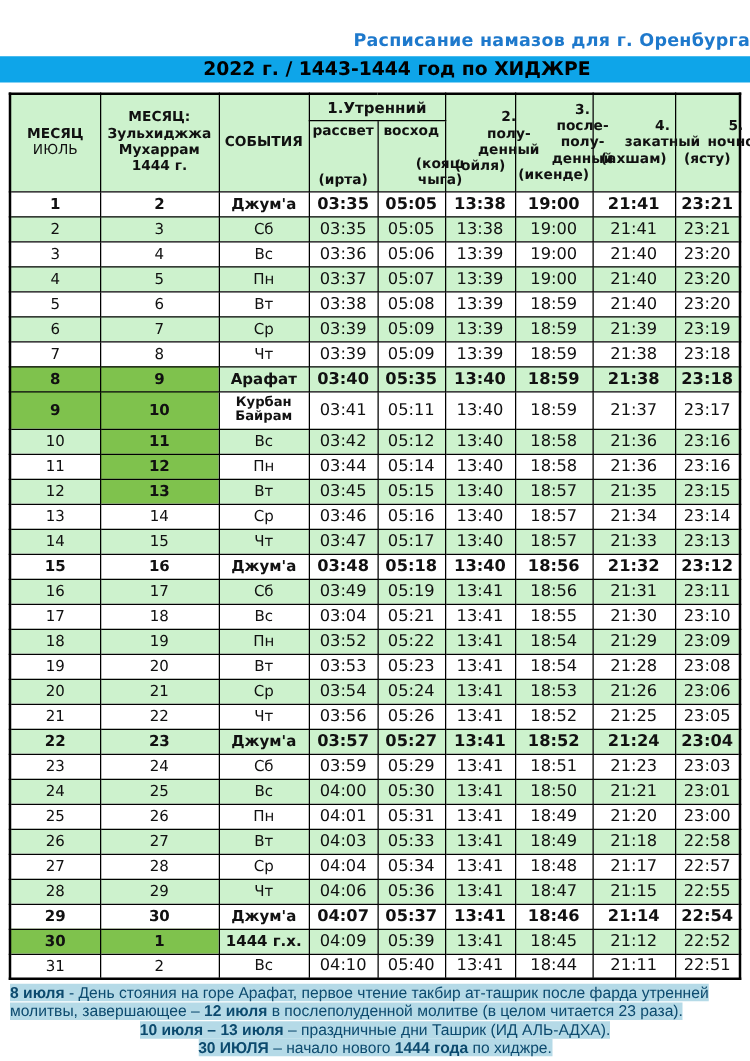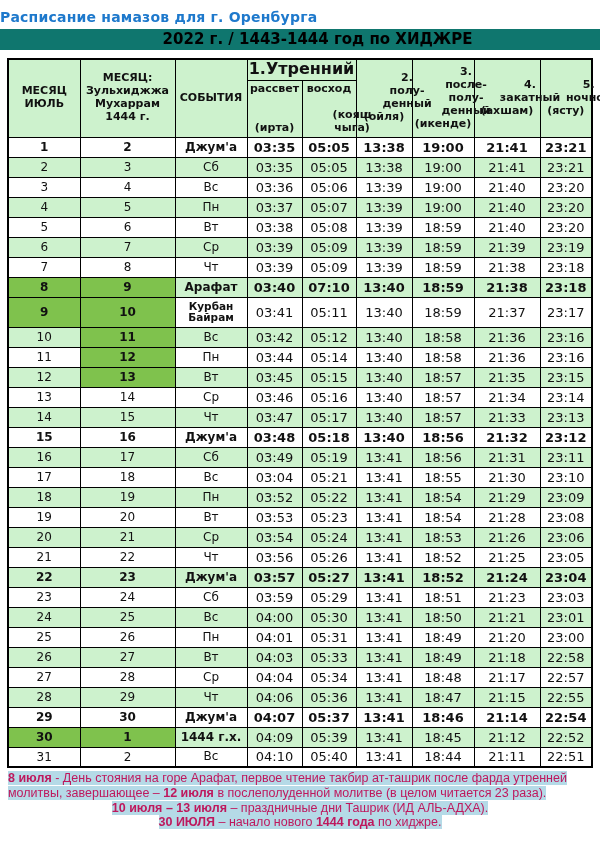--- a/index.html
+++ b/index.html
@@ -2,54 +2,54 @@
 <html><head>
 <meta charset="utf-8">
 <style>
   * { margin:0; padding:0; box-sizing:border-box; }
   body { background:#fff; }
   .page {
     width:600px; height:849px; background:#fff; overflow:hidden;
     font-family:"DejaVu Sans", sans-serif; color:#111;
   }
   .title {
-    text-align:left; color:#1e79cc; font-weight:bold;
-    font-size:14px; padding-top:9px; letter-spacing:.2px;
+    text-align:right; color:#1e79cc; font-weight:bold;
+    font-size:14px; padding-top:25px; letter-spacing:.2px;
   }
   .band {
-    margin-top:4px; background:#0f766e; text-align:center;
+    margin-top:4px; background:#0ea5e9; text-align:center;
     font-weight:bold; font-size:15px; color:#000; line-height:21px; height:21px;padding-left:35px;
   }
   table {
     border-collapse:collapse; table-layout:fixed;
     width:584px; margin:8px auto 0; border:2px solid #000;
   }
   th, td { border:1px solid #000; text-align:center; vertical-align:middle; padding:0; }
   thead th { background:#cdf2cd; font-weight:bold; font-size:11px; line-height:1.18; }
   .pre { white-space:pre-line;margin-left:46px; }
   .hflex {
     display:flex; flex-direction:column; justify-content:space-between;
     align-items:center; height:100%; padding:2px 0;
   }
   .hcenter { display:flex; flex-direction:column; justify-content:center; align-items:center; height:100%; }
   .hsub { font-weight:bold; }
-  th.group { height:21px; font-size:16px;margin-top:24px; }
+  th.group { height:21px; font-size:12px;margin-top:24px; }
   tr.subhead th { height:57px; }
   tbody td { height:20px; font-size:13px; background:#fff; }
   tbody td:nth-child(1), tbody td:nth-child(2) { font-size:12px; }
   tbody td.ev { font-size:12px; line-height:1.05; }
   tr.alt td { background:#cdf2cd; }
   td.dark { background:#7fc24d !important; font-weight:bold; }
   tr.bold td { font-weight:bold; }
   td.bcell { font-weight:bold; }
   tr.tall td { height:30px; }
   tr.tall td.ev { font-size:10.5px; }
   .footer {
     margin:3px 8px 0; font-family:"Liberation Sans", sans-serif;
-    font-size:12.5px; line-height:1.18; color:#be185d;
+    font-size:12.5px; line-height:1.18; color:#0c4a6e;
   }
   .footer p { margin:0; }
   .c { text-align:center; }
   .hl { background:#b5dae7; }
 </style>
 </head>
 <body>
 
 <div class="page">
 
@@ -66,21 +66,21 @@
         <col style="width:56px">
       <col style="width:62px">
         <col style="width:66px">
         <col style="width:52px">
     </colgroup>
     <thead>
       <tr>
         <th rowspan="2">
           <div class="hcenter">
             <span>МЕСЯЦ</span>
-            <span style="font-weight:bold">ИЮЛЬ</span>
+            <span style="font-weight:normal">ИЮЛЬ</span>
           </div>
         </th>
         <th rowspan="2" class="pre">МЕСЯЦ:
 Зульхиджжа
 Мухаррам
 1444 г.</th>
         <th rowspan="2">СОБЫТИЯ</th>
         <th colspan="2" class="group">1.Утренний</th>
         <th rowspan="2">
           <div class="hflex">
@@ -206,21 +206,21 @@
           <td>13:39</td>
           <td>18:59</td>
           <td>21:38</td>
           <td>23:18</td>
         </tr>
         <tr class="alt bold">
           <td class="dark">8</td>
           <td class="dark">9</td>
           <td class="ev">Арафат</td>
           <td>03:40</td>
-          <td>07:10</td>
+          <td>05:35</td>
           <td>13:40</td>
           <td>18:59</td>
           <td>21:38</td>
           <td>23:18</td>
         </tr>
         <tr class="tall">
           <td class="dark bcell">9</td>
           <td class="dark bcell">10</td>
           <td class="ev bcell">Курбан Байрам</td>
           <td>03:41</td>

